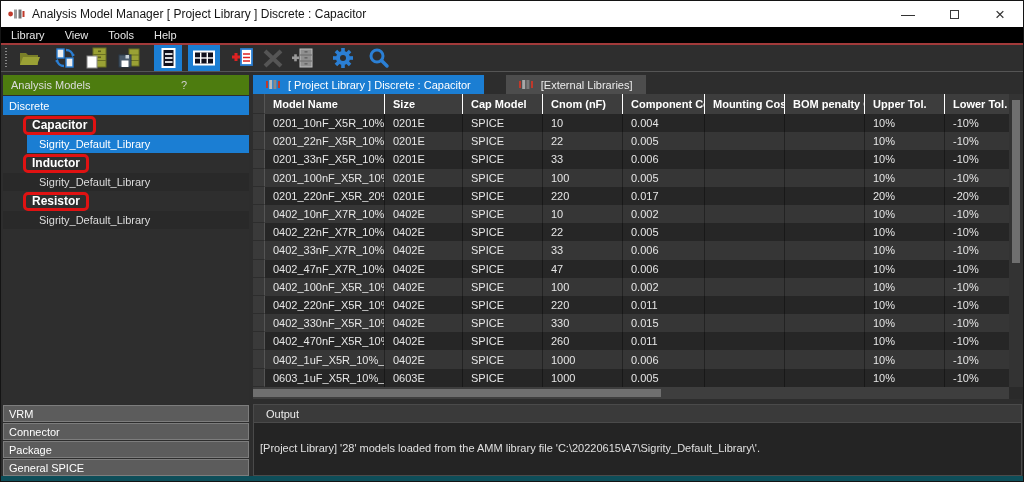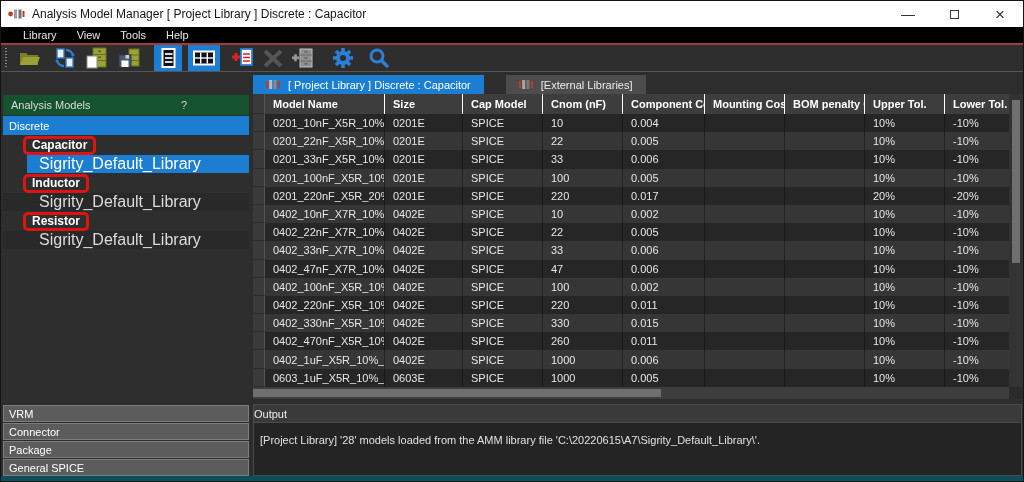--- a/index.html
+++ b/index.html
@@ -12,51 +12,51 @@
               padding-left:7px; font-size:12px; color:#151515; flex:none; }
   .titlebar .app-icon { margin-right:7px; display:flex; }
   .win-controls { margin-left:auto; display:flex; height:100%; }
   .win-btn { width:46px; height:100%; display:flex; align-items:center; justify-content:center;
              color:#333; font-size:14px; }
   .max-glyph { width:9px; height:9px; border:1.3px solid #3a3a3a; display:block; }
   .close-glyph { font-size:17px; line-height:1; }
 
   
   .menubar { height:16px; background:#000; display:flex; align-items:center;
-             padding-left:22px; gap:20px; flex:none; }
+             padding-left:10px; gap:20px; flex:none; }
   .menu-item { color:#e8e8e8; font-size:11px; }
   .red-line { height:2px; background:#a23a3a; flex:none; }
 
   
   .toolbar { height:27px; background:#2e2e2e; border-bottom:1px solid #555;
              display:flex; align-items:center; flex:none; }
   .tb-handle { width:5px; height:20px; margin:0 6px 0 2px;
                background-image:repeating-linear-gradient(#888 0 1px, transparent 1px 3px);
                background-size:2px 100%; background-repeat:no-repeat; background-position:center; }
   .tb-btn { height:26px; display:flex; align-items:center; justify-content:center; flex:none; }
   .tb-btn.active { background:#1b7ed3; }
 
   
   .content { flex:1; display:flex; padding:3px 1px 0 2px; position:relative; min-height:0; }
 
   
   .sidebar { width:246px; display:flex; flex-direction:column; flex:none; }
-  .sb-header { height:20px; background:#14532d; color:#dcdcdc; font-size:11px;
-               display:flex; align-items:center; padding-left:8px; flex:none;margin-top:20px; }
+  .sb-header { height:20px; background:#4d7c0f; color:#dcdcdc; font-size:11px;
+               display:flex; align-items:center; padding-left:8px; flex:none; }
   .sb-help { margin-left:auto; margin-right:62px; color:#cfcfcf; }
   .cat-bar { height:17px; background:#5c5c5c; border:1px solid #7d7d7d; color:#fff;
              font-size:11px; display:flex; align-items:center; padding-left:5px;
              margin-top:1px; flex:none; }
   .cat-bar.selected { background:#1b7ed3; border-color:#1b7ed3; height:19px; }
   .tree { background:#2e2e2e; flex:1; display:flex; flex-direction:column; }
   .tree-row { height:20px; display:flex; align-items:center; flex:none; }
   .tree-row.bold { padding-left:20px; }
   .tree-row.bold .lbl { font-size:12px; font-weight:bold; color:#fff;
                         border:3px solid #e01212; border-radius:5px; padding:0 6px; line-height:13px; }
-  .tree-row.lib { height:18px; font-size:16px; color:#dcdcdc; padding-left:36px; background:#292929; }
+  .tree-row.lib { height:18px; font-size:11px; color:#dcdcdc; padding-left:36px; background:#292929; }
   .tree-row.lib.selected { background:#1b7ed3; color:#fff; margin-left:24px; padding-left:12px; }
   .tree-fill { flex:1; background:#2e2e2e; }
 
   
   .main { flex:1; display:flex; flex-direction:column; margin-left:4px; min-width:0; }
   .tabbar { height:19px; display:flex; gap:22px; flex:none; }
   .tab { display:flex; align-items:center; gap:8px; padding:0 13px; font-size:11px; }
   .tab.active { background:#1b7ed3; color:#fff; }
   .tab.inactive { background:#4d4d4d; color:#ececec; }
 
@@ -77,23 +77,23 @@
   .c5{width:80px}.c6{width:80px}.c7{width:80px}.c8{width:64px; border-right:none!important;}
 
   .hscroll { height:12px; background:#3e3e3e; position:relative; }
   .hscroll .thumb { position:absolute; left:0; top:2px; height:8px; width:408px; background:#6f6f6f; }
   .vscroll { width:14px; background:#333; position:relative; }
   .vscroll .thumb { position:absolute; left:3px; top:6px; width:8px; height:163px; background:#6f6f6f; }
   .vcorner { width:14px; height:12px; background:#2a2a2a; }
 
   .out-gap { height:5px; flex:none; }
   .output-header { height:19px; background:#3a3a3a; border:1px solid #4a4a4a; color:#ececec;
-                   font-size:11px; display:flex; align-items:center; padding-left:0; flex:none; }
+                   font-size:11px; display:flex; align-items:center; padding-left:12px; flex:none; }
   .output-body { flex:1; background:#242424; border:1px solid #4a4a4a; border-top:none;
-                 color:#e0e0e0; font-size:11px; padding:11px 6px; }
+                 color:#e0e0e0; font-size:11px; padding:19px 6px; }
 
   .teal-edge { height:5px; background:#0e4e59; flex:none; }
 </style>
 </head>
 <body>
 
 <div class="window">
 
   <div class="titlebar">
     <span class="app-icon">

